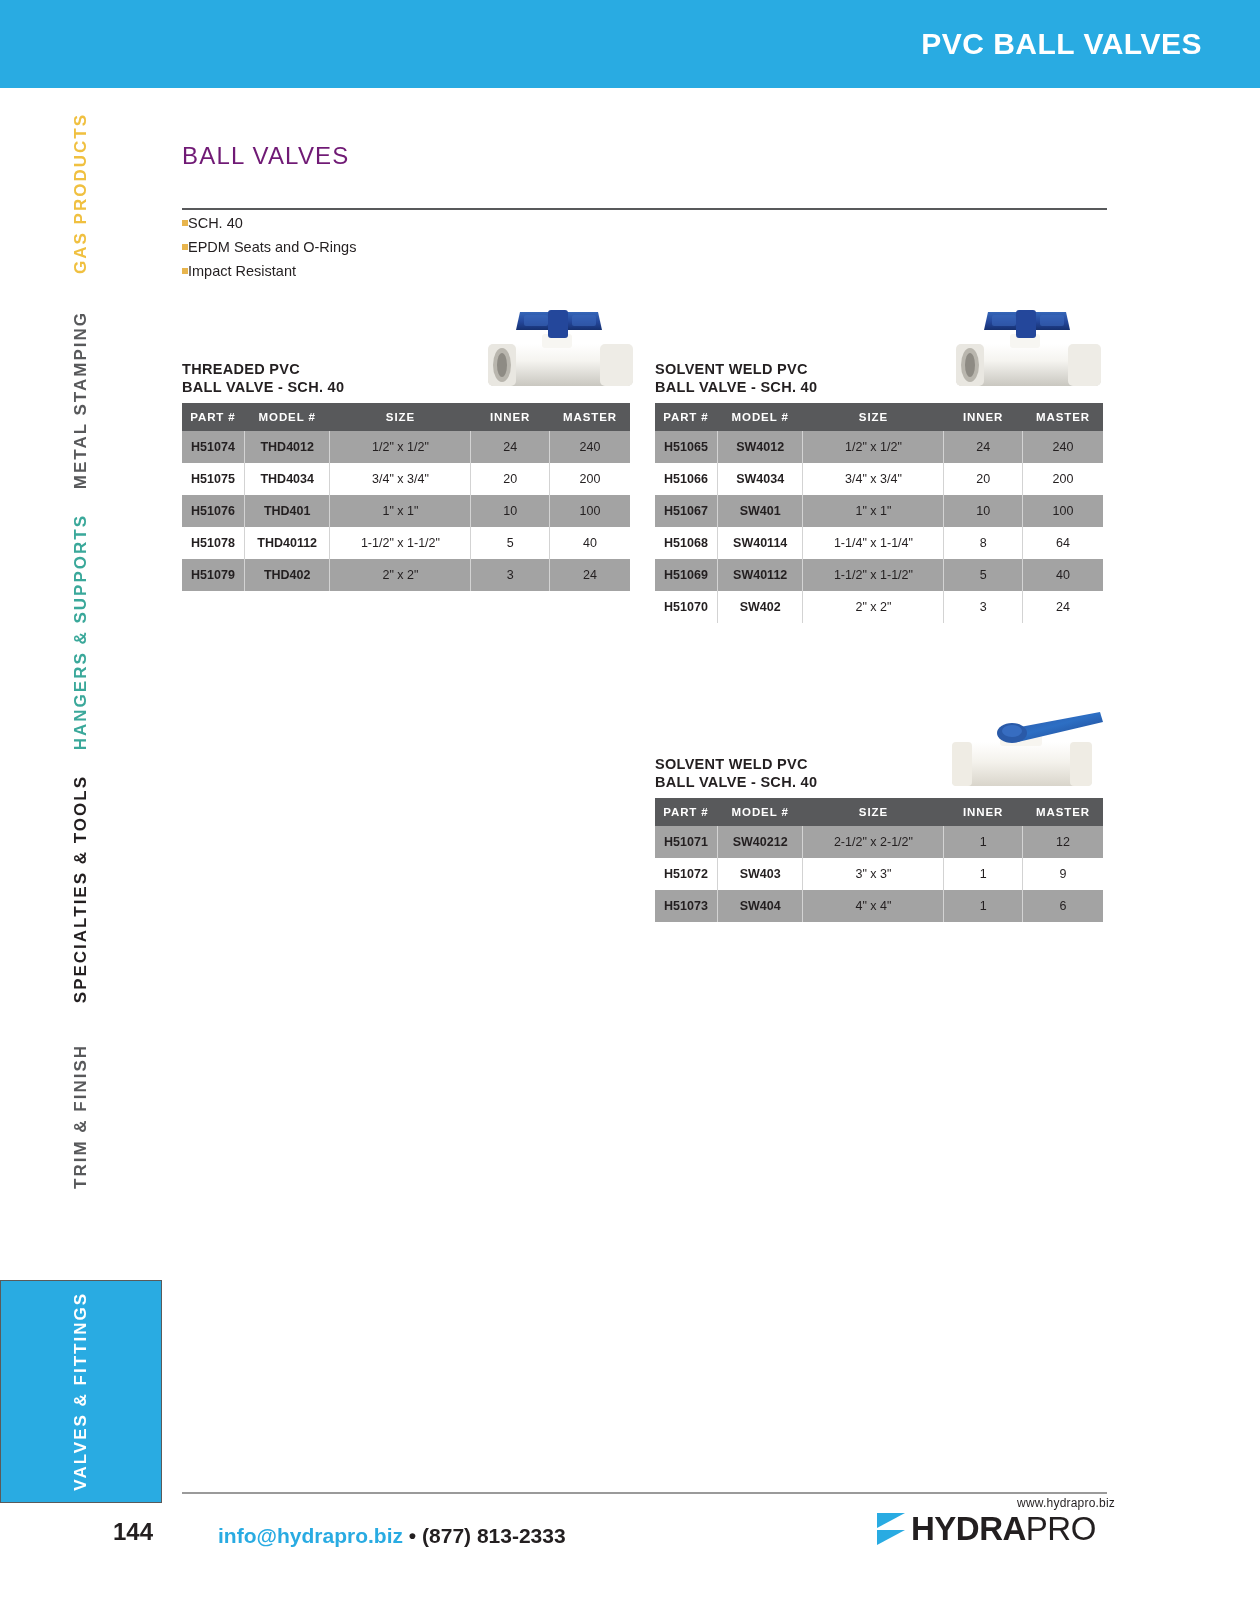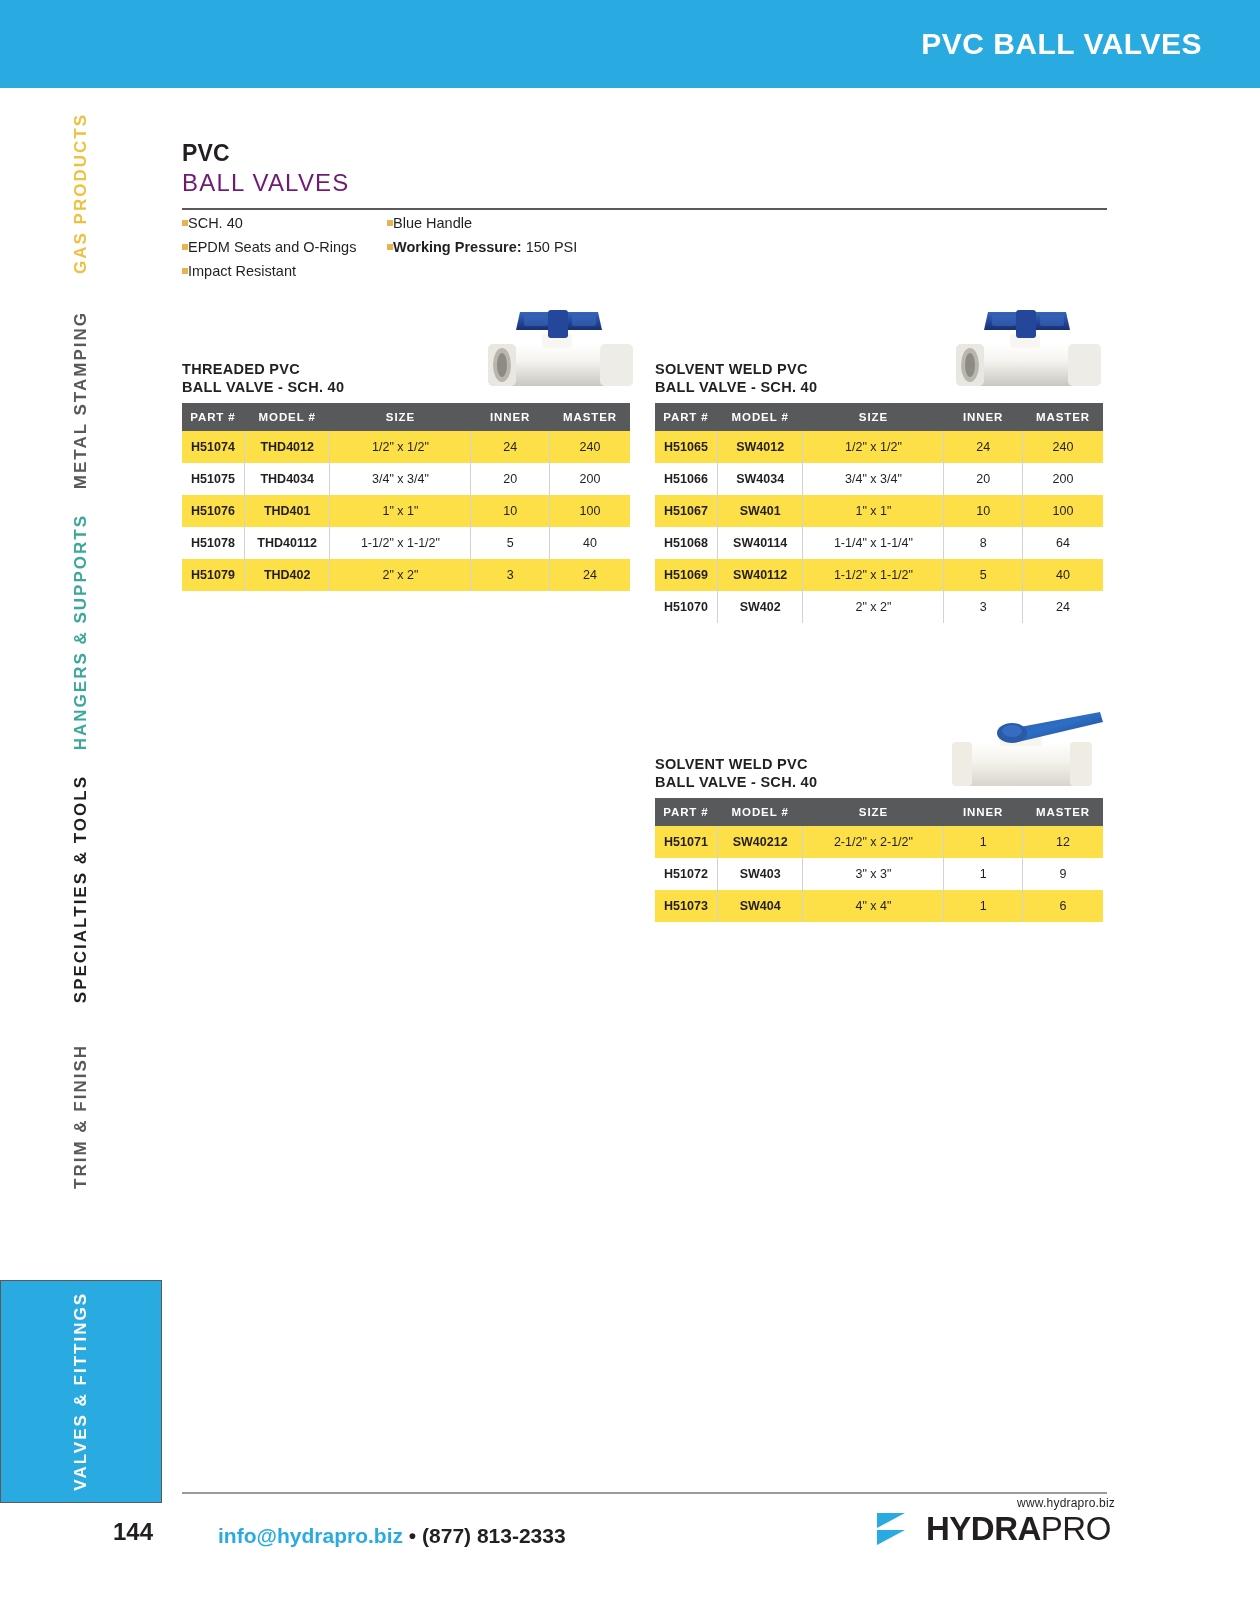--- a/index.html
+++ b/index.html
@@ -86,21 +86,21 @@
     padding: 8px 2px; text-align: center; white-space: nowrap;
     border-right: 1px solid #58595b;
   }
   table.spec thead th:last-child { border-right: none; }
   table.spec tbody td {
     font-size: 12.5px; color: #231f20; text-align: center;
     padding: 9px 2px; border-right: 1px solid #d3d3d3;
     white-space: nowrap; background: #ffffff;
   }
   table.spec tbody td:last-child { border-right: none; }
-  table.spec tbody tr.alt td { background: #fde047; }
+  table.spec tbody tr.alt td { background: #a3a3a3; }
   table.spec tbody td.bold { font-weight: 700; }
   table.spec tbody tr.alt td.bold { font-weight: 700; }
 
   
   col.c-part   { width: 62px; }
   col.c-model  { width: 85px; }
   col.c-size   { width: 140px; }
   col.c-inner  { width: 78px; }
   col.c-master { width: 80px; }
 
@@ -123,21 +123,21 @@
   }
   .foot-contact .mail { color: #29ABE2; }
   .foot-contact .sep { color: #231f20; }
   .foot-contact .tel { color: #231f20; }
 
   .logo-wrap { position: absolute; left: 875px; top: 1496px; width: 240px; }
   .logo-url {
     font-size: 12px; color: #231f20; text-align: right;
     letter-spacing: 0.2px; margin-bottom: 1px; padding-left: 28px;
   }
-  .logo-row { display: flex; align-items: flex-start; gap: 15px; }
+  .logo-row { display: flex; align-items: flex-start; }
   .logo-mark { width: 34px; height: 36px; margin-right: 2px; }
   .logo-text { font-size: 33px; line-height: 36px; white-space: nowrap; }
   .logo-text .b1 { font-weight: 700; color: #231f20; letter-spacing: -0.5px; }
   .logo-text .b2 { font-weight: 400; color: #231f20; letter-spacing: -0.5px; }
 </style>
 </head>
 <body>
 
 <div class="page">
 
@@ -160,48 +160,37 @@
       </div>
       <div class="side-tab" style="top: 938px; height: 180px;">
         <span class="vtext" style="color: rgb(88, 89, 91);">TRIM &amp; FINISH</span>
       </div>
       <div class="side-tab active" style="top: 1192px; height: 223px;">
         <span class="vtext">VALVES &amp; FITTINGS</span>
       </div>
     </div>
 
   <div class="prod-head">
-    <div class="prod-kicker">PVC</div>
     <div class="prod-name">BALL VALVES</div>
   </div>
   <div class="rule"></div>
 
   <div class="features">
     <div class="feat-col col1" id="featcol1">
         <div class="feat">
           <span class="sq" style="background: rgb(232, 181, 77);"></span>
           <span><span>SCH. 40</span></span>
         </div>
         <div class="feat">
           <span class="sq" style="background: rgb(232, 181, 77);"></span>
           <span><span>EPDM Seats and O-Rings</span></span>
         </div>
         <div class="feat">
           <span class="sq" style="background: rgb(232, 181, 77);"></span>
           <span><span>Impact Resistant</span></span>
-        </div>
-      </div>
-    <div class="feat-col col2" id="featcol2">
-        <div class="feat">
-          <span class="sq" style="background: rgb(232, 181, 77);"></span>
-          <span><span>Blue Handle</span></span>
-        </div>
-        <div class="feat">
-          <span class="sq" style="background: rgb(232, 181, 77);"></span>
-          <span><b>Working Pressure:</b> <span>150 PSI</span></span>
         </div>
       </div>
   </div>
 
   <div id="blocks">
       <div class="valve" style="left: 480px; top: 290px;">
         <svg width="160" height="100" viewBox="0 0 160 100">
           <defs>
             <linearGradient id="bodyT" x1="0" y1="0" x2="0" y2="1">
               <stop offset="0%" stop-color="#ffffff"></stop>

